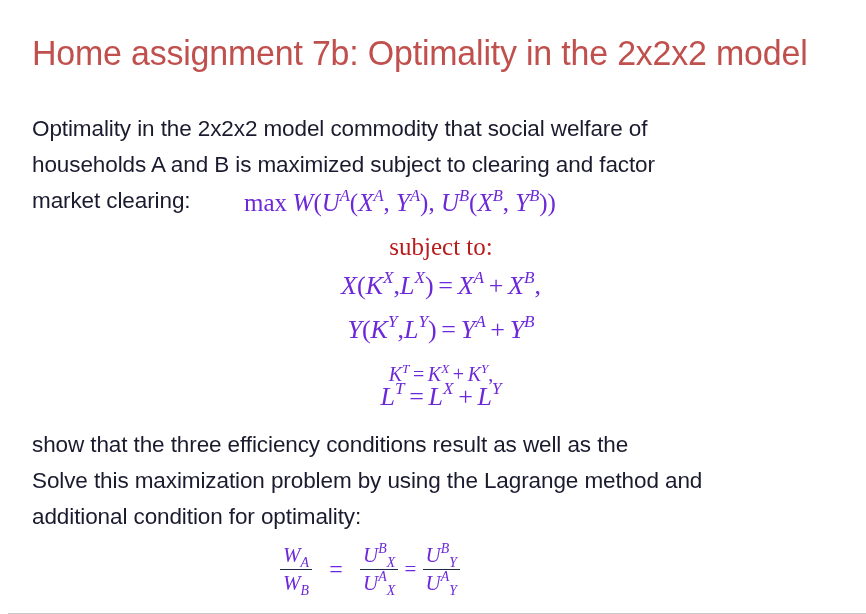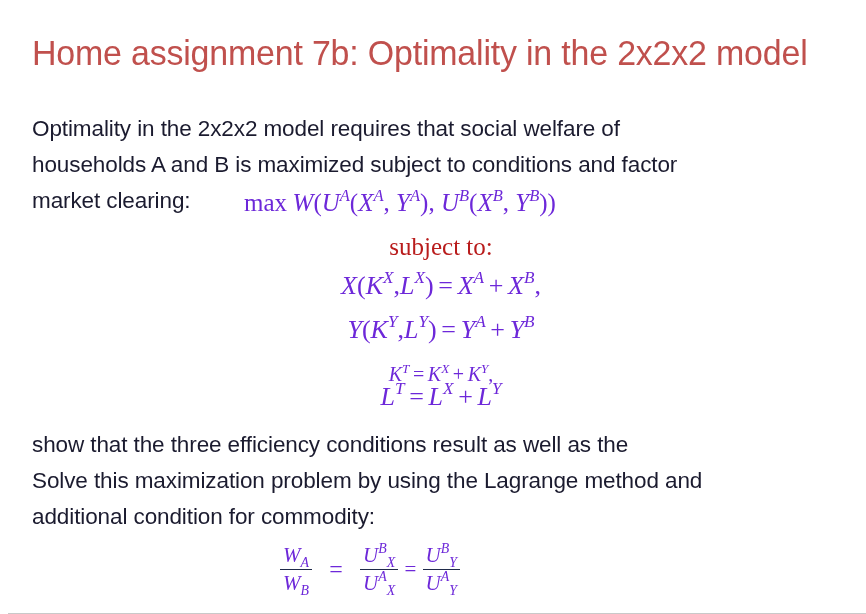--- a/index.html
+++ b/index.html
@@ -138,22 +138,22 @@
   }
 </style>
 </head>
 <body>
 
 <div id="slide">
 
   <div class="slide-title">Home assignment 7b: Optimality in the 2x2x2 model</div>
 
   <div class="body-block" id="para-1">
-    <div>Optimality in the 2x2x2 model requires that social welfare of</div>
-    <div>households A and B is maximized subject to conditions and factor</div>
+    <div>Optimality in the 2x2x2 model commodity that social welfare of</div>
+    <div>households A and B is maximized subject to clearing and factor</div>
     <div>
       <span>market clearing:</span>
     </div>
   </div>
 
   <div class="maxexpr math">
     <span class="mathop opn">max</span><span>W</span><span class="opn">(</span><span>U</span><sup>A</sup><span class="opn">(</span><span>X</span><sup>A</sup><span class="opn">,</span> <span>Y</span><sup>A</sup><span class="opn">)</span><span class="opn">,</span> <span>U</span><sup>B</sup><span class="opn">(</span><span>X</span><sup>B</sup><span class="opn">,</span> <span>Y</span><sup>B</sup><span class="opn">)</span><span class="opn">)</span>
   </div>
 
   <div class="centered-math" id="subject-to">subject to:</div>
@@ -170,21 +170,21 @@
     <span>K</span><sup>T</sup><span class="op">=</span><span>K</span><sup>X</sup><span class="op">+</span><span>K</span><sup>Y</sup><span class="opn">,</span>
   </div>
 
   <div class="centered-math math" id="eq-4">
     <span>L</span><sup>T</sup><span class="op">=</span><span>L</span><sup>X</sup><span class="op">+</span><span>L</span><sup>Y</sup>
   </div>
 
   <div class="body-block" id="para-2">
     <div>show that the three efficiency conditions result as well as the</div>
     <div>Solve this maximization problem by using the Lagrange method and</div>
-    <div>additional condition for commodity:</div>
+    <div>additional condition for optimality:</div>
   </div>
 
   <div id="final-eq" class="math">
     <span class="fracwrap">
       <span class="num"><span>W</span><sub>A</sub></span>
       <span class="den"><span>W</span><sub>B</sub></span>
     </span>
     <span class="eqsign">=</span>
     <span class="fracwrap">
       <span class="num"><span>U</span><sup>B</sup><sub>X</sub></span>

